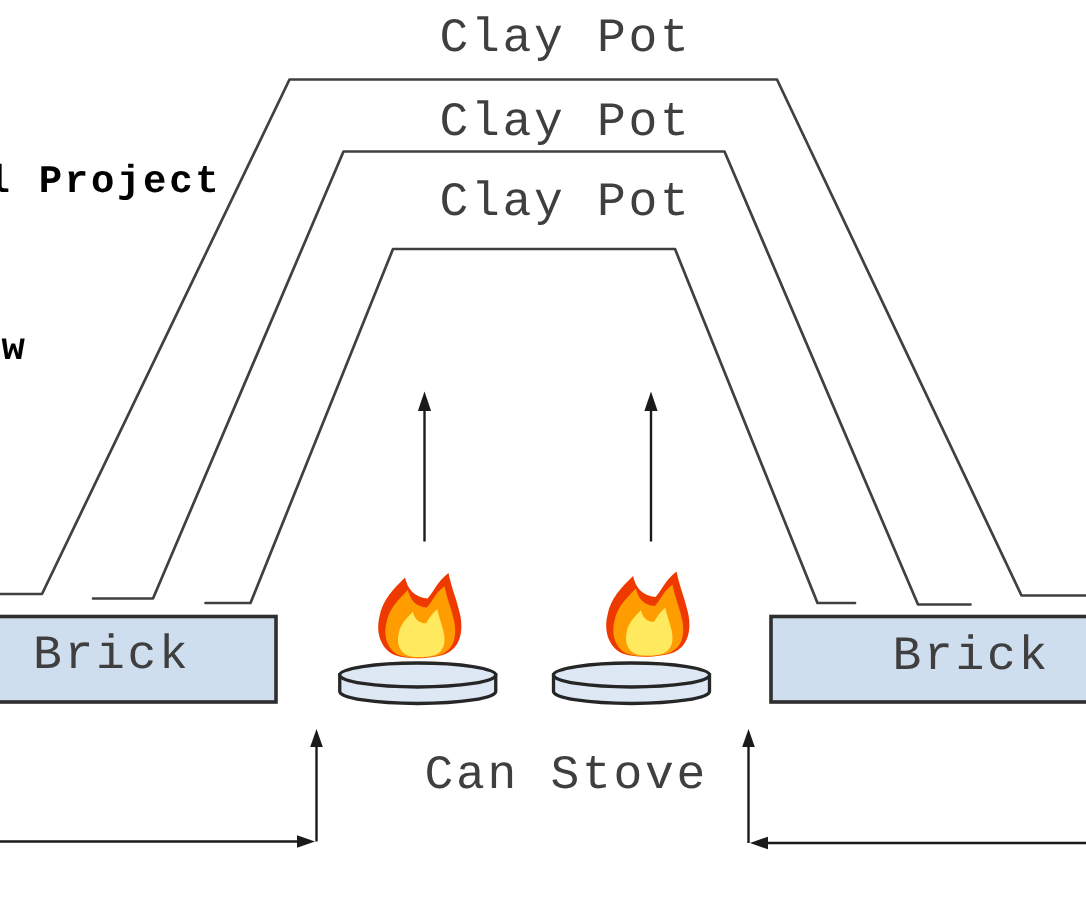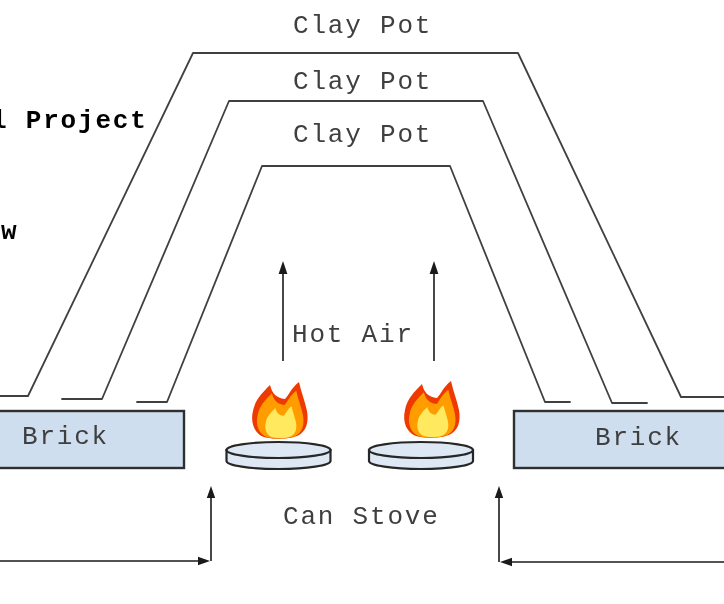--- a/index.html
+++ b/index.html
@@ -6,21 +6,21 @@
   .stage{
     position:relative;
     width:724px;height:604px;
     overflow:hidden;
     background:#ffffff;
     font-family:"Liberation Mono","DejaVu Sans Mono",monospace;
   }
   .stage svg{position:absolute;left:0;top:0;}
   .label{
     position:absolute;
-    font-size:26px;line-height:26px;
+    font-size:32px;line-height:26px;
     letter-spacing:1.8px;
     color:var(--text,#3f3f3f);
     white-space:pre;
   }
   .title{
     position:absolute;left:-9px;top:29px;
     font-weight:bold;
     font-size:26px;line-height:37px;
     letter-spacing:1.8px;
     color:var(--title-text,#000);
@@ -105,16 +105,15 @@
     <span class="t2">w</span>
   </div>
 
   <div class="label" style="left:293px;top:13px">Clay Pot</div>
   <div class="label" style="left:293px;top:69px">Clay Pot</div>
   <div class="label" style="left:293px;top:122px">Clay Pot</div>
 
   <div class="label" style="left:22px;top:424px">Brick</div>
   <div class="label" style="left:595px;top:425px">Brick</div>
 
-  <div class="label" style="left:292px;top:322px">Hot Air</div>
   <div class="label" style="left:283px;top:504px">Can Stove</div>
 
 </div>
 
 </body></html>

